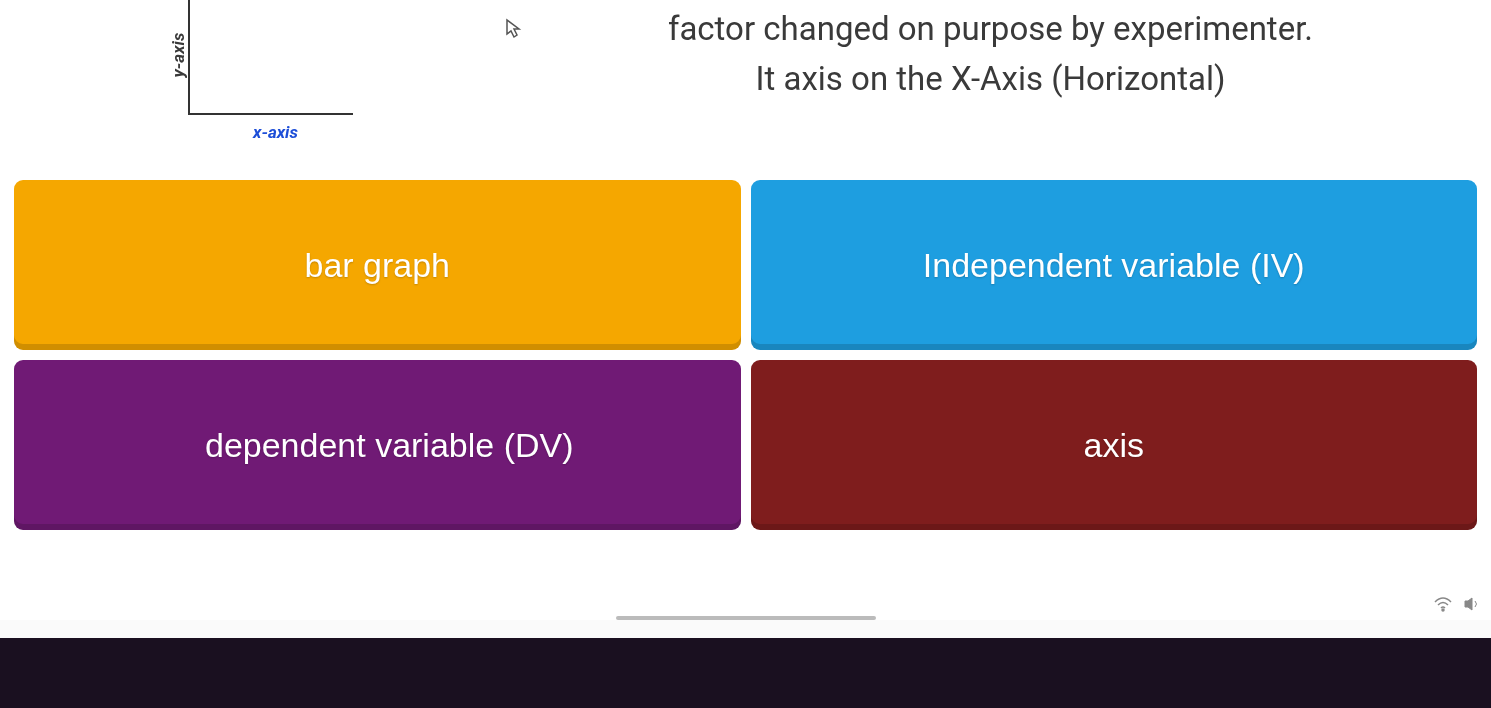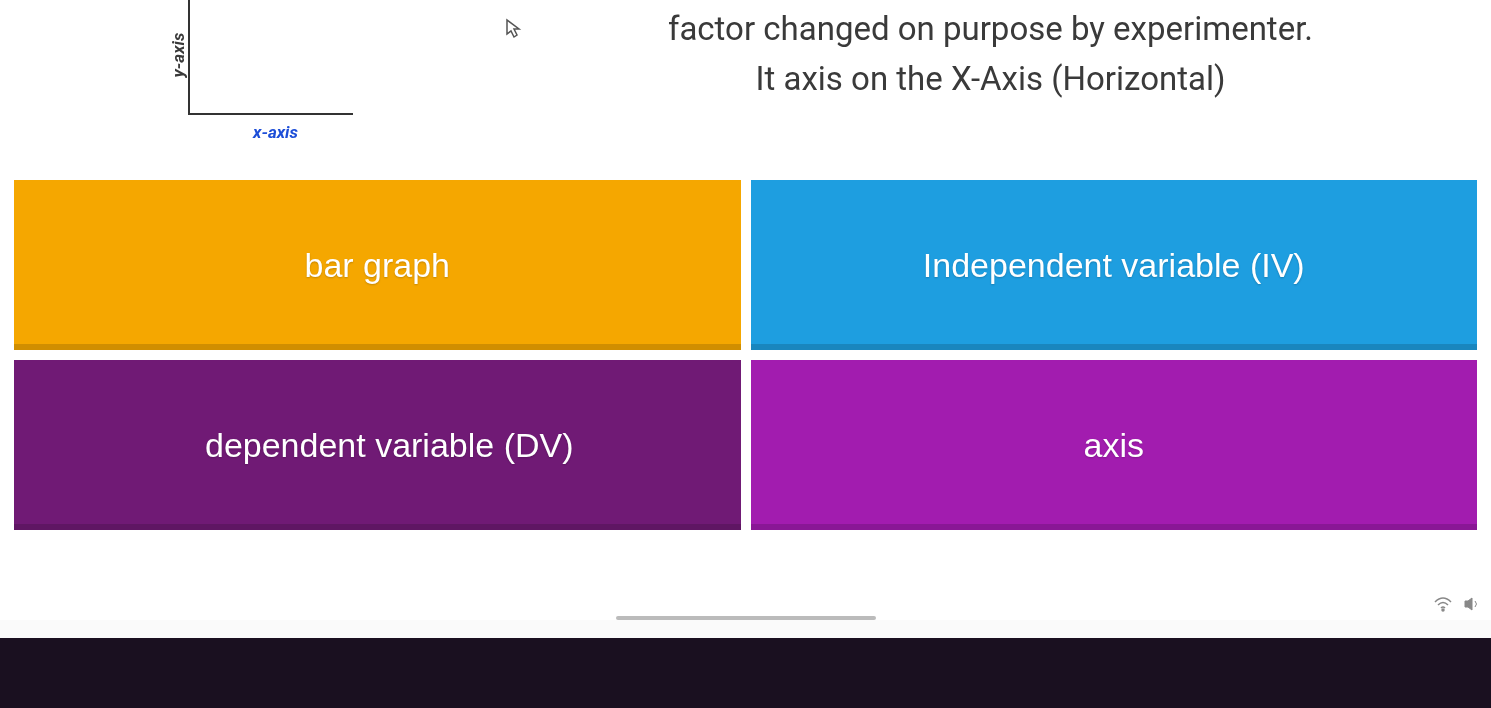--- a/index.html
+++ b/index.html
@@ -98,38 +98,38 @@
       height: 170px;
       display: flex;
       align-items: center;
       justify-content: center;
       color: #ffffff;
       font-size: 34px;
       font-weight: 500;
       border: none;
       cursor: pointer;
       text-shadow: 0 1px 2px rgba(0,0,0,0.2);
-      border-radius: 0;
+      border-radius: 9px;
     }
     .answer-yellow {
       background: #f5a700;
       box-shadow: inset 0 -6px 0 rgba(0,0,0,0.15);
     }
     .answer-blue {
       background: #1e9ee0;
       box-shadow: inset 0 -6px 0 rgba(0,0,0,0.15);
       text-align: right;
     }
     .answer-green {
       background: #701a75;
       box-shadow: inset 0 -6px 0 rgba(0,0,0,0.15);
       padding-left: 24px;
     }
     .answer-orange {
-      background: #a21caf;
+      background: #7f1d1d;
       box-shadow: inset 0 -6px 0 rgba(0,0,0,0.15);
       text-align: right;
     }
     .bottom-bar {
       position: absolute;
       bottom: 80px;
       left: 0;
       right: 0;
       display: flex;
       justify-content: center;

